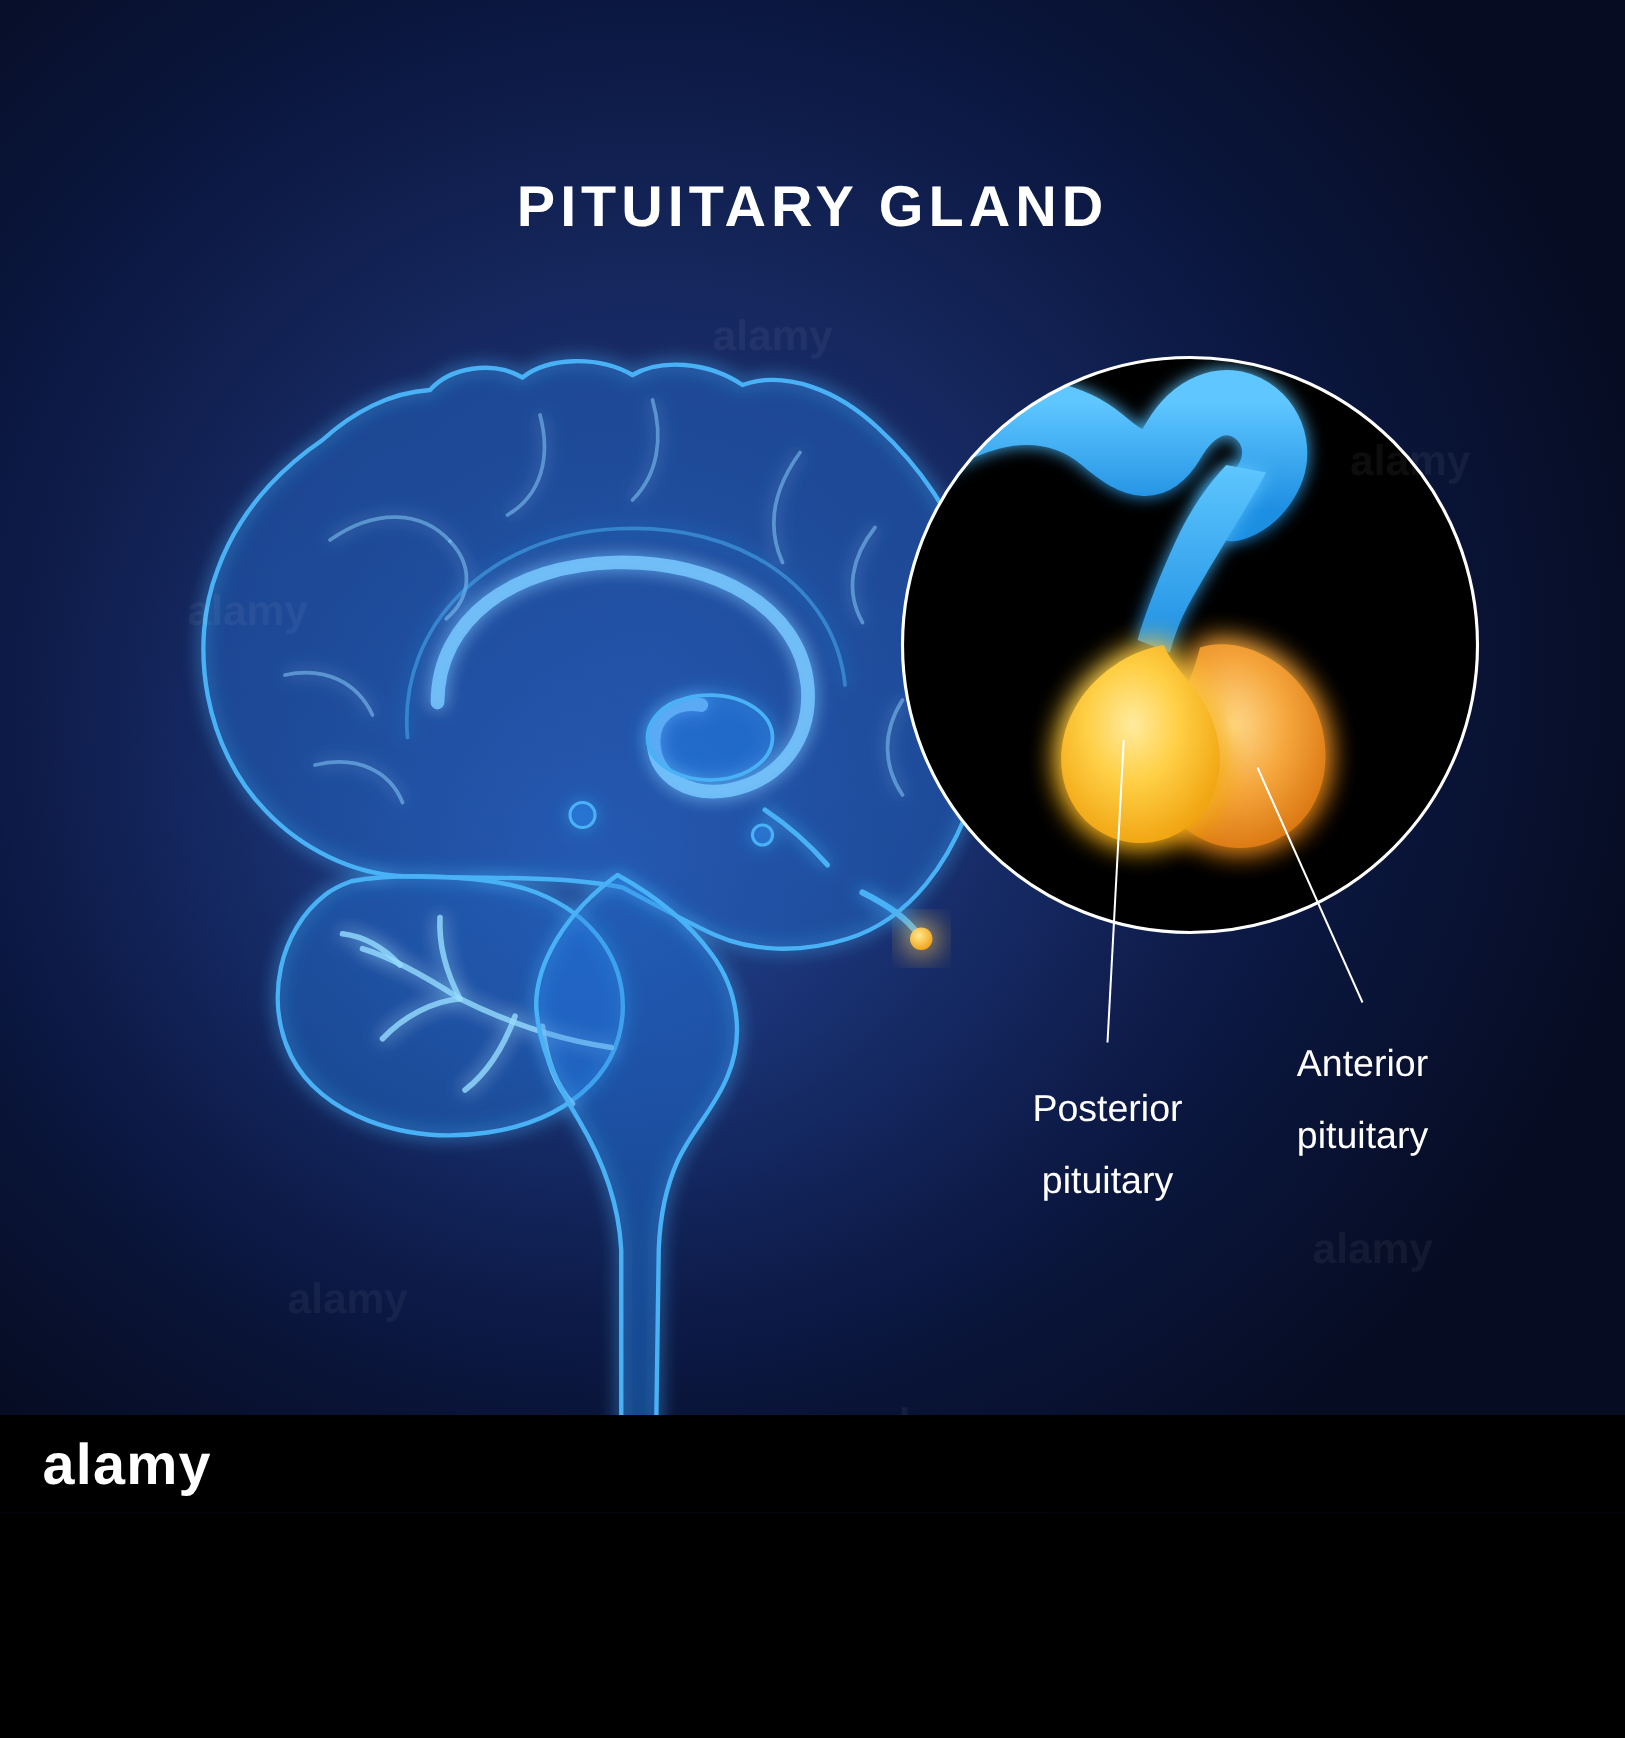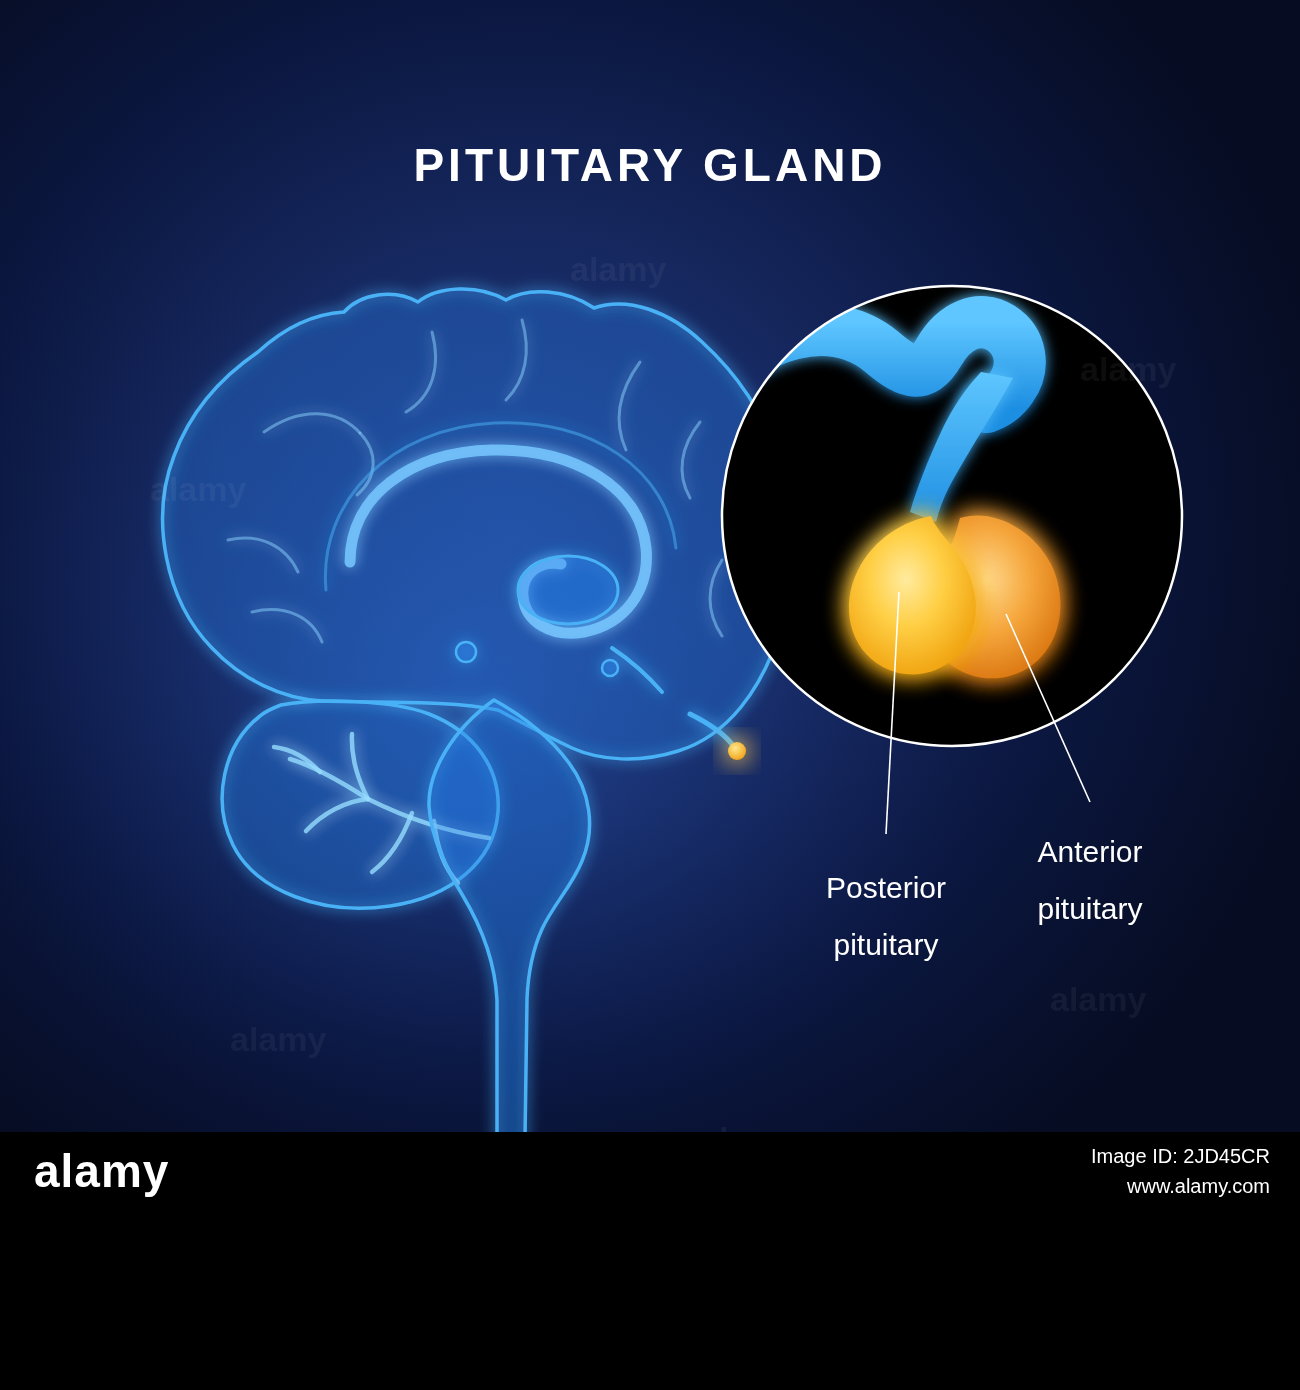--- a/index.html
+++ b/index.html
@@ -180,19 +180,15 @@
 
   <span class="wm" style="left:150px; top:470px;">alamy</span>
   <span class="wm" style="left:570px; top:250px;">alamy</span>
   <span class="wm" style="left:1080px; top:350px;">alamy</span>
   <span class="wm" style="left:230px; top:1020px;">alamy</span>
   <span class="wm" style="left:700px; top:1120px;">alamy</span>
   <span class="wm" style="left:1050px; top:980px;">alamy</span>
 
   <div class="footer">
     <div class="brand">alamy</div>
-    <div class="meta">
-      <div>Image ID: 2JD45CR</div>
-      <div>www.alamy.com</div>
-    </div>
   </div>
 
 </div>
 
 </body></html>

